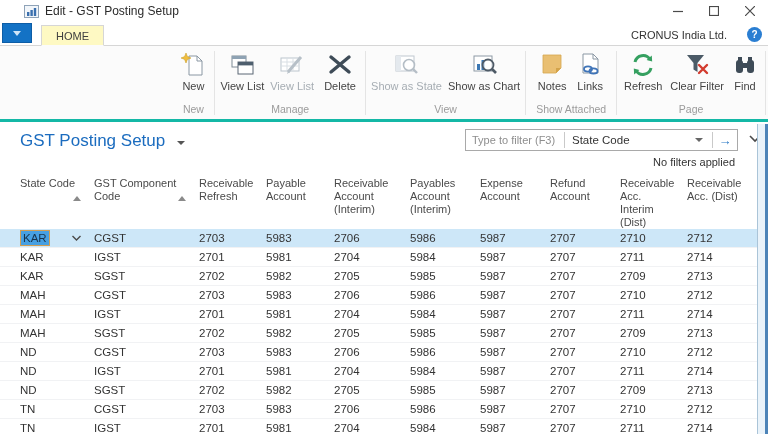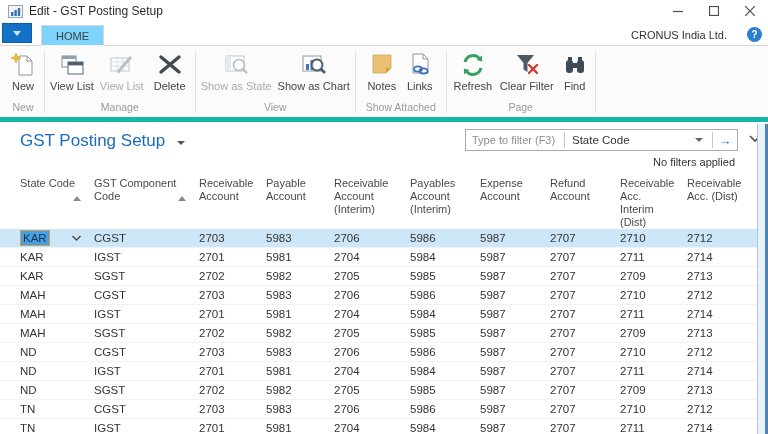--- a/index.html
+++ b/index.html
@@ -3,37 +3,37 @@
 <meta charset="utf-8">
 <style>
   * { box-sizing: border-box; margin: 0; padding: 0; }
   html,body { width:768px; height:434px; }
   body {
     font-family:"Liberation Sans",sans-serif;
     background:#fff; color:#333; overflow:hidden; position:relative;
     -webkit-font-smoothing:antialiased;
   }
   
-  .titlebar { height:22px; display:flex; align-items:center; padding-left:8px; background:#fff; }
+  .titlebar { height:22px; display:flex; align-items:center; padding-left:24px; background:#fff; }
   .title-icon { width:15px; height:13px; margin-right:6px; flex:0 0 auto; }
   .title-text { font-size:12px; color:#2b2b2b; }
   .win-controls { margin-left:auto; display:flex; height:22px; }
   .win-btn { width:36px; display:flex; align-items:center; justify-content:center; color:#4a4a4a; cursor:default; }
   
   .tabrow { height:24px; display:flex; align-items:flex-end; border-bottom:1px solid #d6d6d6; position:relative; background:#fff; }
   .app-btn { width:30px; height:20px; background:#1372c5; border:1px solid #0d5da6; margin:0 0 2px 2px;
              display:flex; align-items:center; justify-content:center; }
   .app-caret { width:0; height:0; border-left:4px solid transparent; border-right:4px solid transparent; border-top:5px solid #cfe4f7; }
-  .tab { height:21px; margin-left:9px; margin-bottom:-1px; padding:4px 14px 0; background:#7dd3fc;
+  .tab { height:21px; margin-left:9px; margin-bottom:-1px; padding:4px 14px 0; background:#fef9c3;
          border:1px solid #d6d6d6; border-bottom:1px solid #fbfbfb; font-size:11px; color:#404040; }
   .company { position:absolute; right:6px; bottom:3px; display:flex; align-items:center; gap:20px; font-size:11px; color:#333; }
   .help-badge { width:15px; height:15px; border-radius:50%; background:#2a7ed2; color:#fff; font-size:10px; font-weight:bold;
                 display:flex; align-items:center; justify-content:center; }
   
-  .ribbon { height:76px; background:#fbfbfb; border-bottom:5px solid #14b8a6; display:flex; align-items:stretch; padding:2px 0 0 4px; }
+  .ribbon { height:76px; background:#fbfbfb; border-bottom:3px solid #14b8a6; display:flex; align-items:stretch; padding:2px 0 0 4px;justify-content:flex-end; }
   .rgroup { display:flex; flex-direction:column; }
   .rbtn-row { display:flex; flex:1; align-items:flex-start; justify-content:center; }
   .rbtn { min-width:38px; padding:2px 3px 0; text-align:center; font-size:11px; line-height:12px; color:#444; cursor:default; }
   .rbtn .ricon { height:30px; display:flex; align-items:center; justify-content:center; }
   .rbtn.disabled { color:#a6adb3; }
   .rgroup-label { text-align:center; font-size:10.5px; color:#9b9b9b; padding:3px 8px 4px; }
   .rsep { width:1px; background:#e4e4e4; margin:3px 2px 4px; }
   
   .pagehead { position:relative; height:32px; padding:9px 0 0 20px; }
   .page-title { font-size:17px; color:#1b6cbf; display:inline-flex; align-items:center; gap:12px; }
@@ -292,21 +292,21 @@
   <div class="thead">
     <div class="th"></div>
     <div class="th">
       <span>State Code</span>
       <span class="sort-asc"></span>
     </div>
     <div class="th">
       <span>GST Component Code</span>
       <span class="sort-asc"></span>
     </div>
-    <div class="th">Receivable Account</div>
+    <div class="th">Receivable Refresh</div>
     <div class="th">Payable Account</div>
     <div class="th">Receivable Account (Interim)</div>
     <div class="th">Payables Account (Interim)</div>
     <div class="th">Expense Account</div>
     <div class="th">Refund Account</div>
     <div class="th">Receivable Acc. Interim (Dist)</div>
     <div class="th">Receivable Acc. (Dist)</div>
   </div>
   <div>
       <div class="trow selected">

